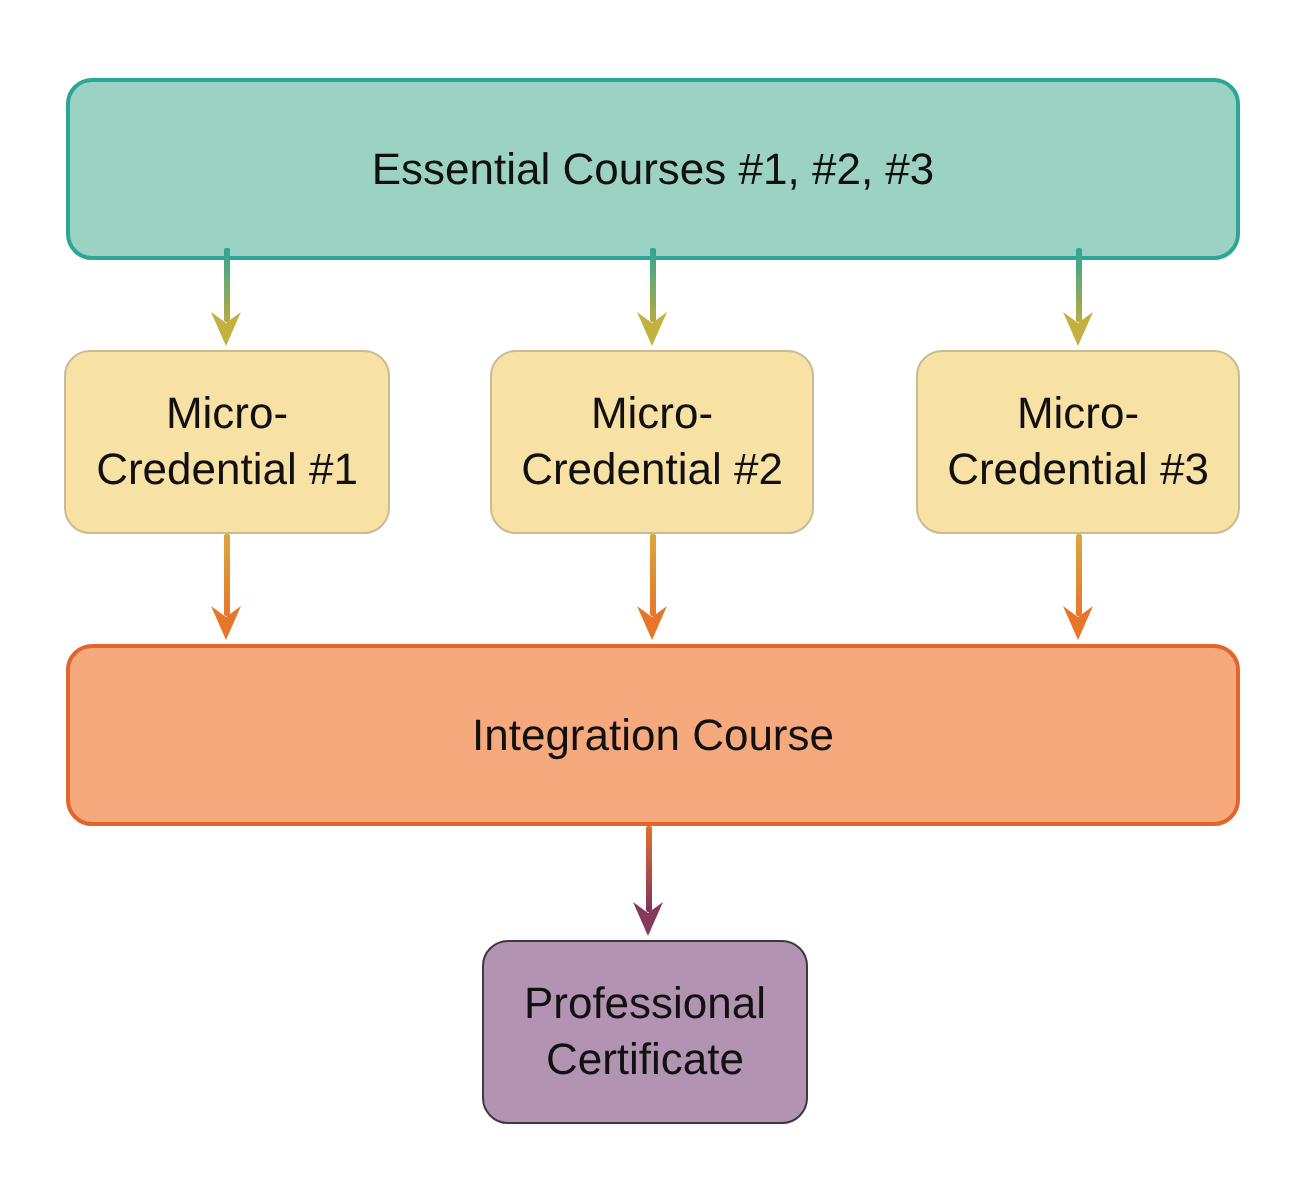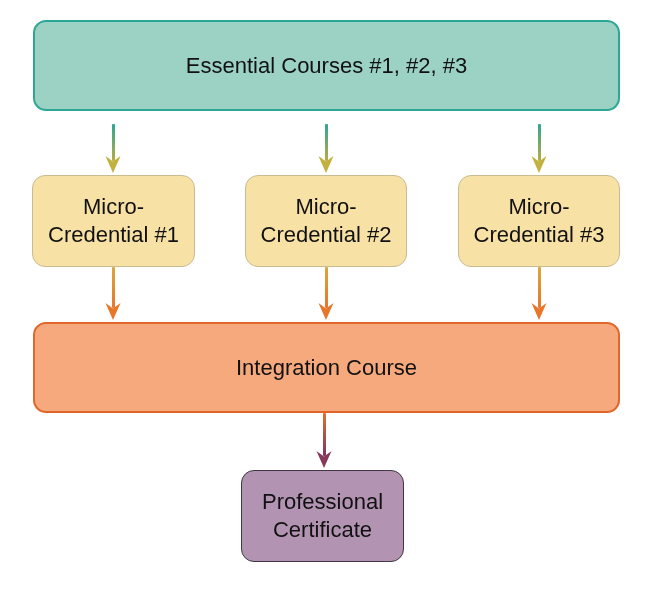--- a/index.html
+++ b/index.html
@@ -27,21 +27,21 @@
     border-width: 2px;
     border-radius: 13px;
     font-size: 22px;
     line-height: 28px;
     letter-spacing: 0px;
   }
   .node .node-label {
     white-space: pre-line;
     padding: 0 6px;
   }
-  .n-essential   { left: 33px;  top: 20px;  width: 587px; height: 91px; }
+  .n-essential   { left: 33px;  top: 39px;  width: 587px; height: 91px; }
   .n-micro1      { left: 32px;  top: 175px; width: 163px; height: 92px; border-width: 1px; }
   .n-micro2      { left: 245px; top: 175px; width: 162px; height: 92px; border-width: 1px; }
   .n-micro3      { left: 458px; top: 175px; width: 162px; height: 92px; border-width: 1px; }
   .n-integration { left: 33px;  top: 322px; width: 587px; height: 91px; }
   .n-certificate { left: 241px; top: 470px; width: 163px; height: 92px; border-width: 1.5px; }
   #arrow-layer {
     position: absolute;
     left: 0; top: 0;
     width: 100%; height: 100%;
     pointer-events: none;

